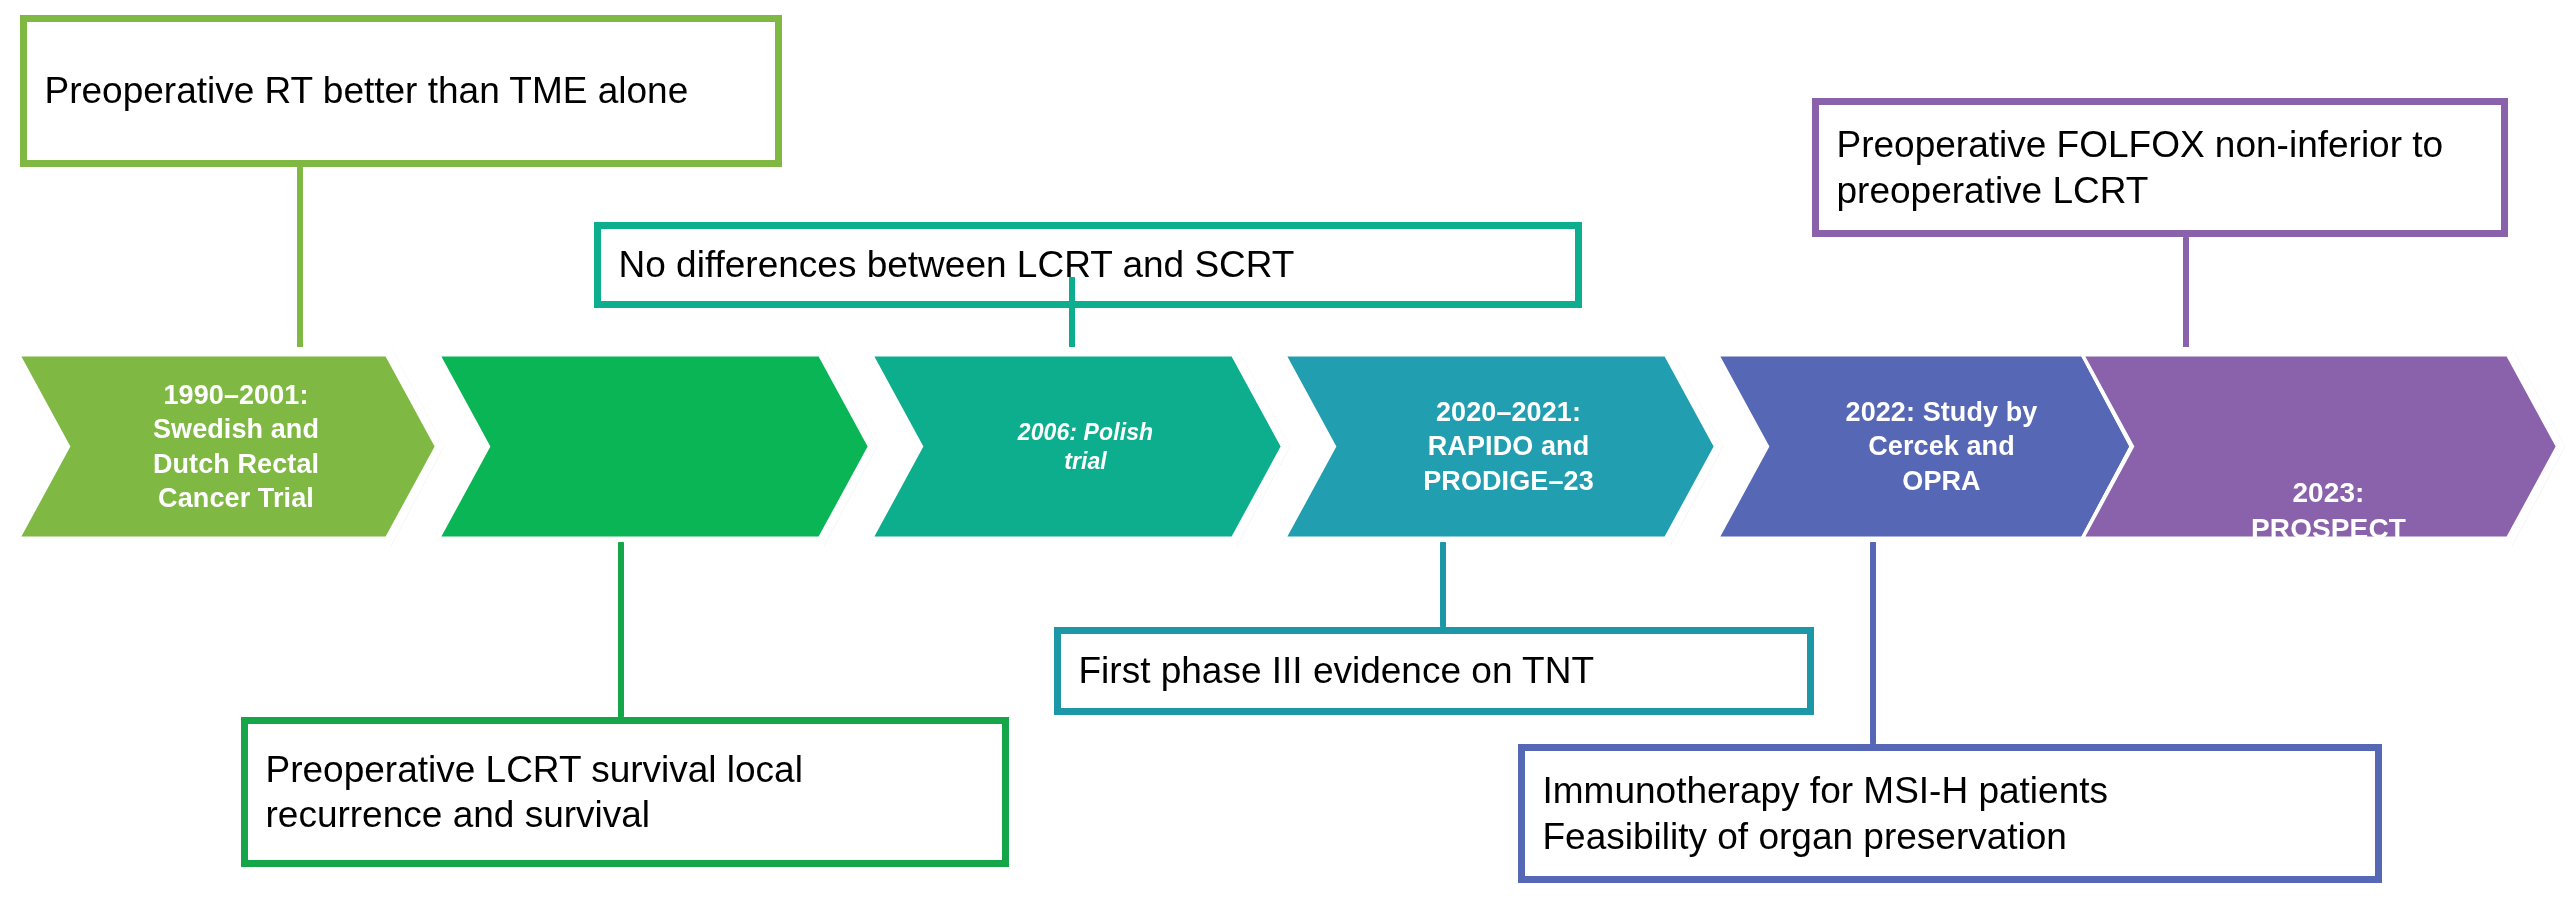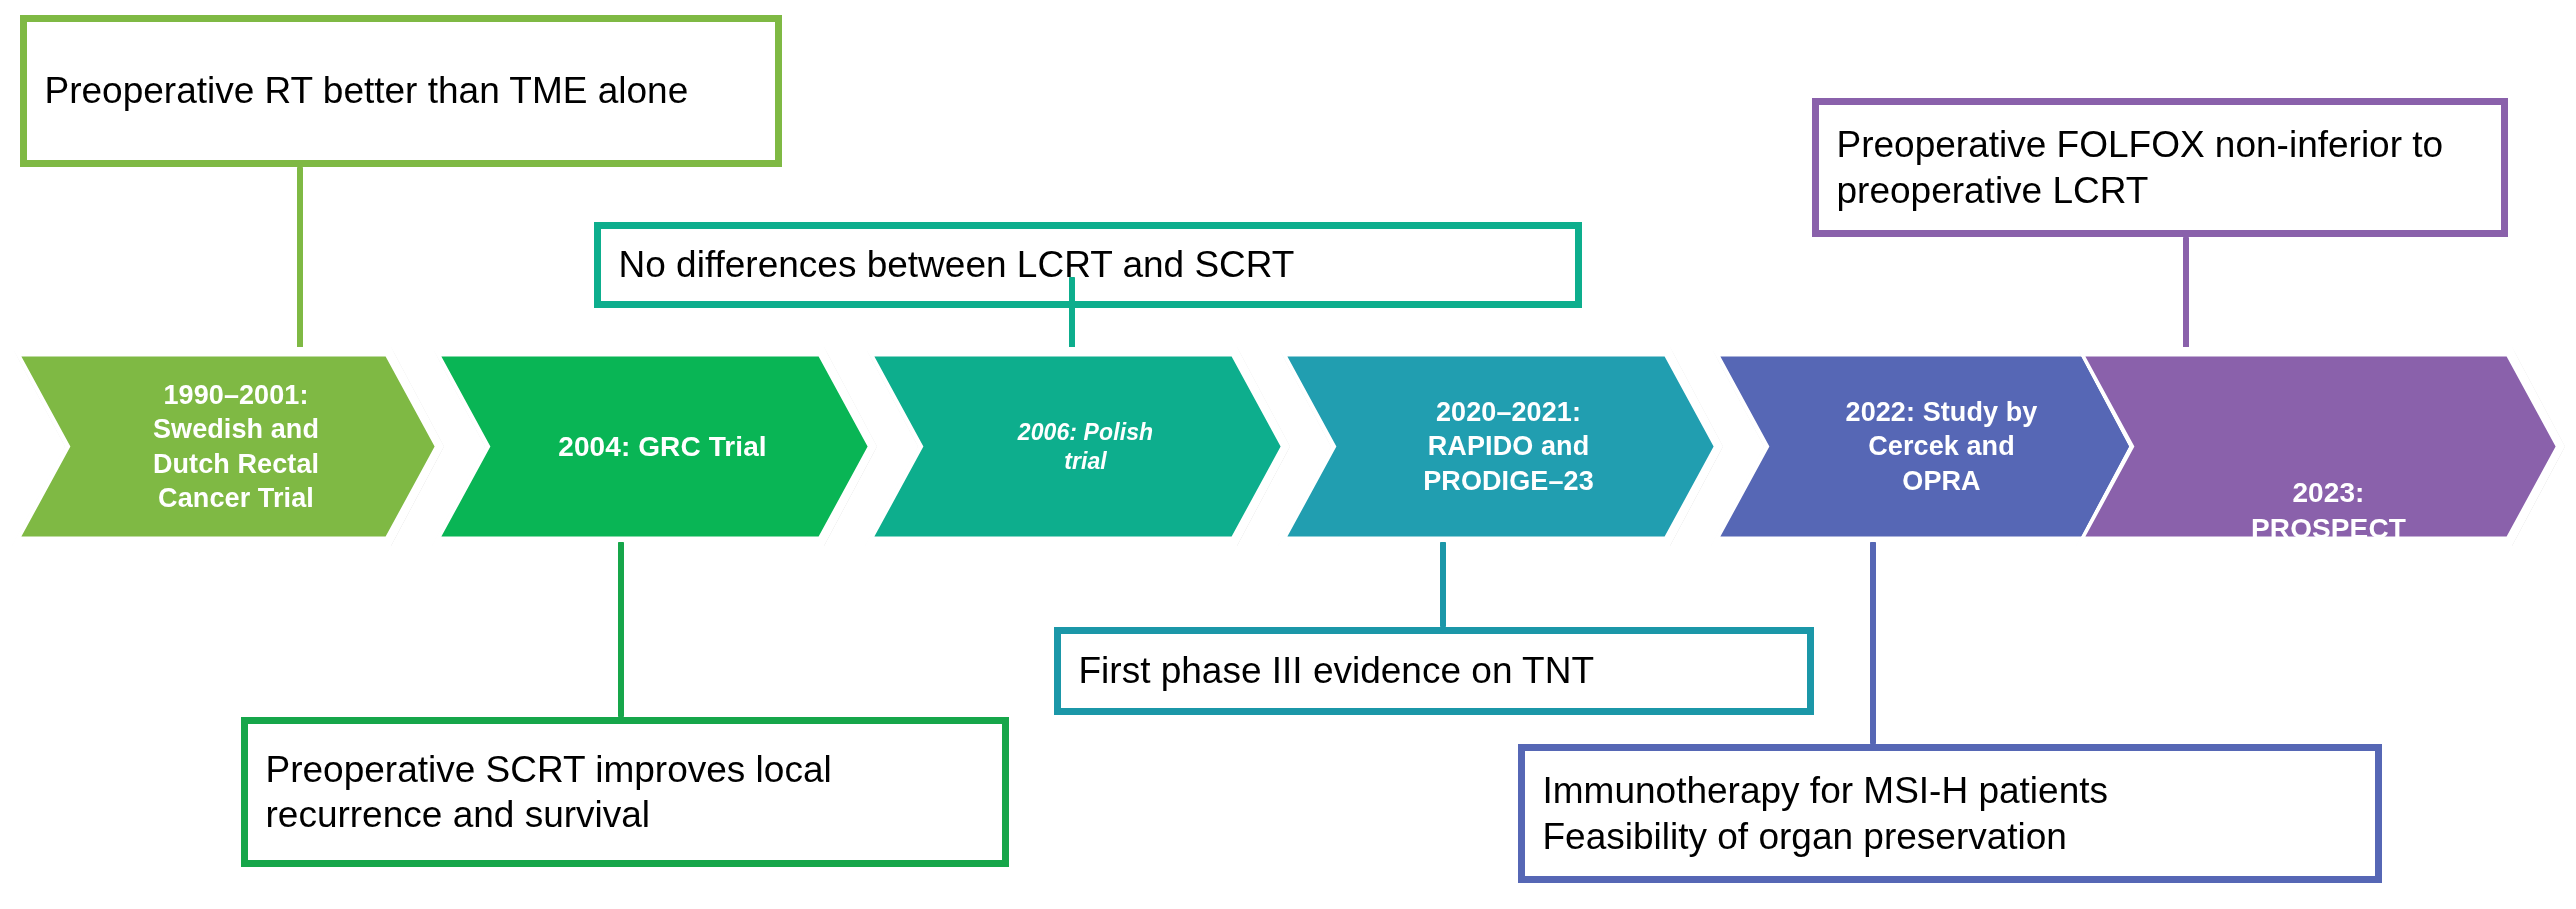--- a/index.html
+++ b/index.html
@@ -119,21 +119,20 @@
     <div class="chev-inner clip-first-in" style="background:#7FB944;"></div>
     <div class="label" style="font-size:27px;">1990–2001:
 Swedish and
 Dutch Rectal
 Cancer Trial</div>
   </div>
 
   <div class="chevron clip-mid" style="left:432px; width:445px;">
     <div class="chev-outer clip-mid"></div>
     <div class="chev-inner clip-mid-in" style="background:#09B555;"></div>
-    <div class="label" style="font-size:28px;">2004: GRC Trial</div>
   </div>
 
   <div class="chevron clip-mid" style="left:865px; width:425px;">
     <div class="chev-outer clip-mid"></div>
     <div class="chev-inner clip-mid-in" style="background:#0DAE8D;"></div>
     <div class="label" style="font-size:23px;font-style:italic;">2006: Polish
 trial</div>
   </div>
 
   <div class="chevron clip-mid" style="left:1278px; width:445px;">
@@ -154,21 +153,21 @@
 
   <div class="chevron clip-mid" style="left:2076px; width:489px;align-items:flex-end;">
     <div class="chev-outer clip-mid"></div>
     <div class="chev-inner clip-mid-in" style="background:#8A61AB;"></div>
     <div class="label" style="font-size:28px;">2023:
 PROSPECT</div>
   </div>
 
   <div class="connector" style="left:618px; top:542px; height:175px; background:#16A64A;"></div>
   <div class="callout" id="co-b0" style="left:241px; top:717px; width:768px; height:150px; border-width:7.4px; border-color:#16A64A; font-size:37px;">
-    <span>Preoperative SCRT improves local recurrence and survival</span>
+    <span>Preoperative LCRT survival local recurrence and survival</span>
   </div>
 
   <div class="connector" style="left:1440px; top:542px; height:85px; background:#1B97A8;"></div>
   <div class="callout" id="co-b1" style="left:1054px; top:627px; width:760px; height:88px; border-width:7.4px; border-color:#1B97A8; font-size:37px;">
     <span>First phase III evidence on TNT</span>
   </div>
 
   <div class="connector" style="left:1870px; top:542px; height:202px; background:#5667B5;"></div>
   <div class="callout" id="co-b2" style="left:1518px; top:744px; width:864px; height:139px; border-width:7.4px; border-color:#5667B5; font-size:37px;">
     <span style="white-space:pre-line;">Immunotherapy for MSI-H patients

